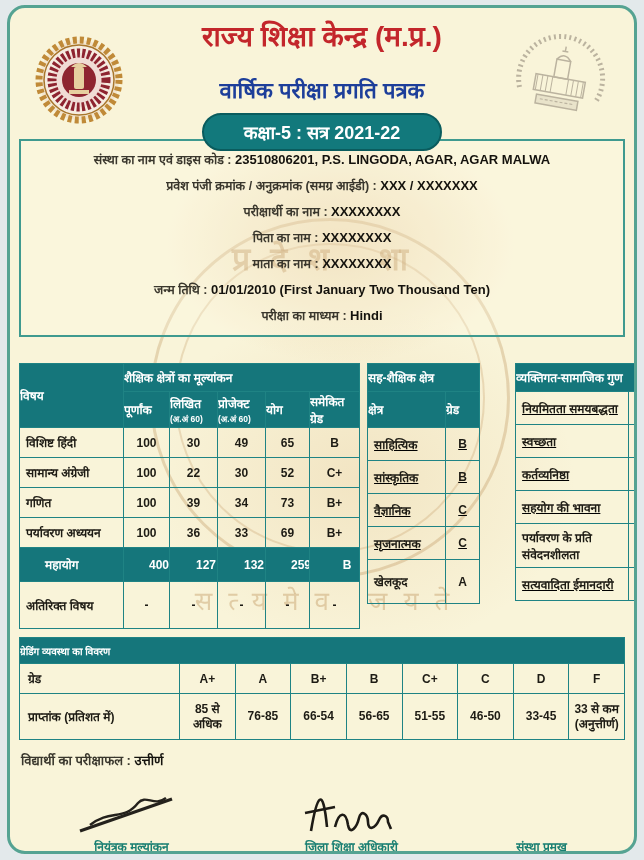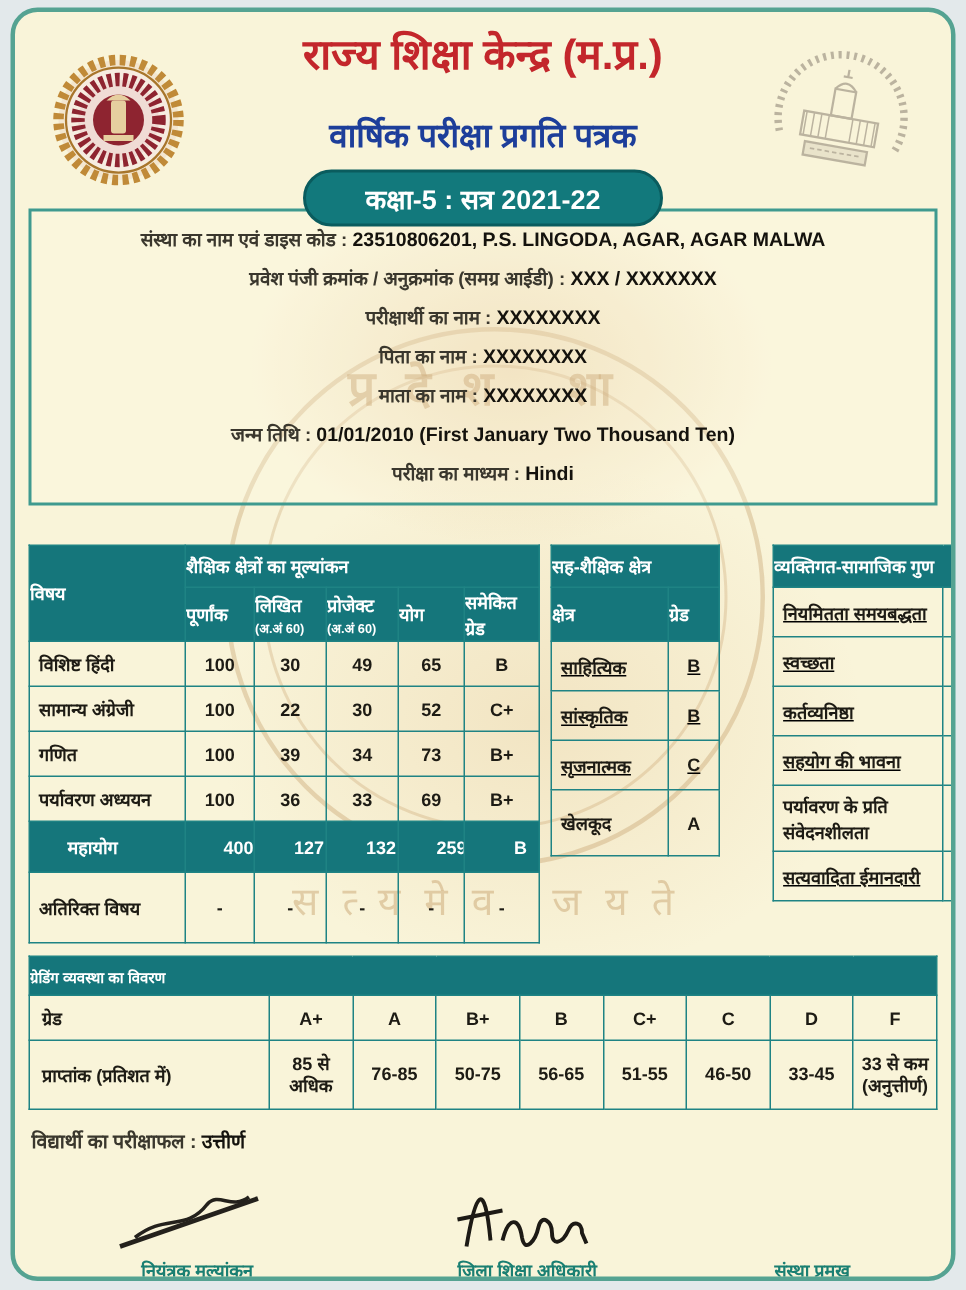--- a/index.html
+++ b/index.html
@@ -222,20 +222,24 @@
         </tr>
         <tr class="row-33">
               <td class="lft">साहित्यिक</td>
               <td>B</td>
             </tr>
         <tr class="row-33">
               <td class="lft">सांस्कृतिक</td>
               <td>B</td>
             </tr>
         <tr class="row-33">
+              <td class="lft">वैज्ञानिक</td>
+              <td>C</td>
+            </tr>
+        <tr class="row-33">
               <td class="lft">सृजनात्मक</td>
               <td>C</td>
             </tr>
         <tr class="row-44">
               <td class="lft">खेलकूद</td>
               <td>A</td>
             </tr>
       </tbody>
         </table>
 
@@ -302,21 +306,21 @@
         <td>B</td>
         <td>C+</td>
         <td>C</td>
         <td>D</td>
         <td>F</td>
       </tr>
       <tr class="g-row2">
         <td class="lbl">प्राप्तांक (प्रतिशत में)</td>
         <td class="g-range">85 से अधिक</td>
         <td class="g-range">76-85</td>
-        <td class="g-range">50-75</td>
+        <td class="g-range">66-54</td>
         <td class="g-range">56-65</td>
         <td class="g-range">51-55</td>
         <td class="g-range">46-50</td>
         <td class="g-range">33-45</td>
         <td class="g-range">33 से कम (अनुत्तीर्ण)</td>
       </tr>
     </tbody>
       </table>
 
     <div class="result-line">

